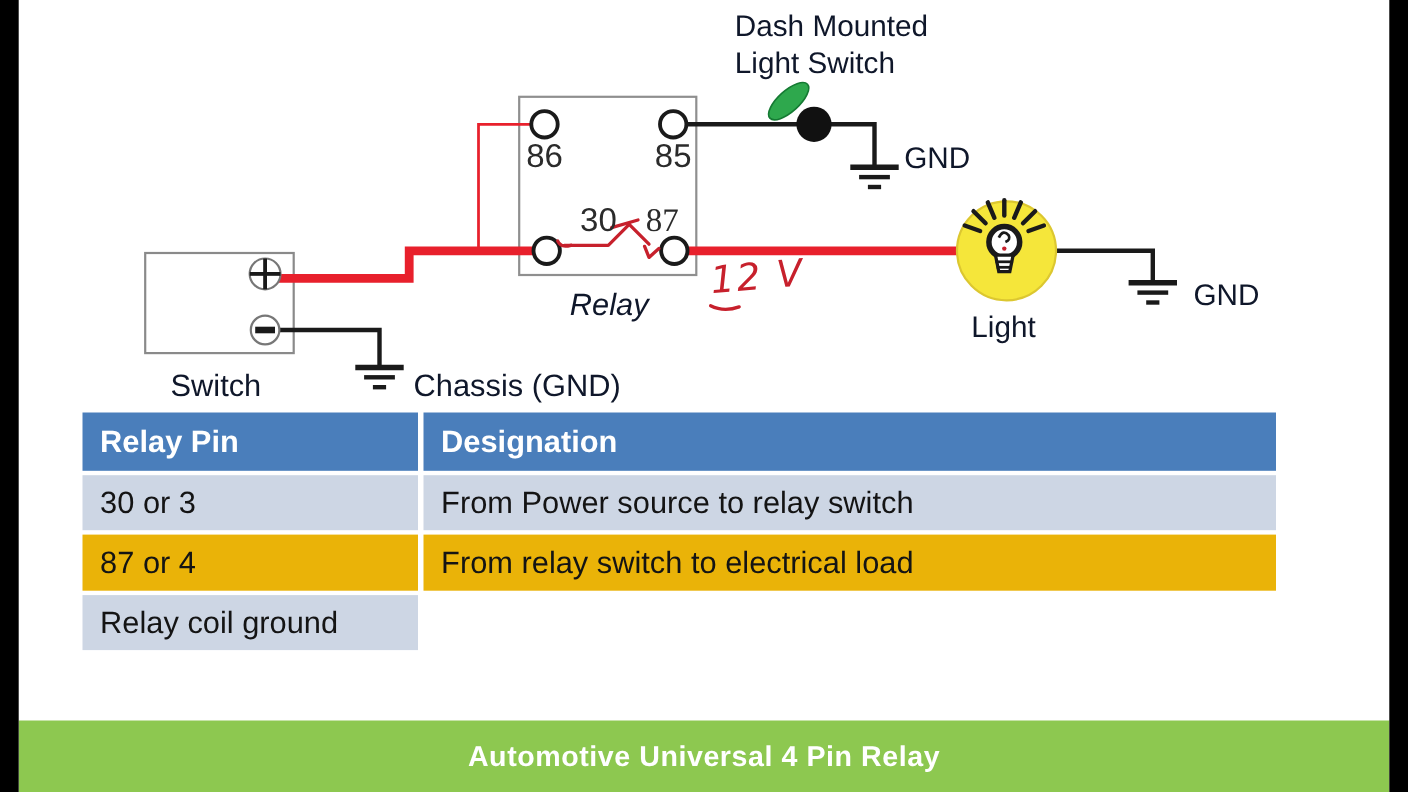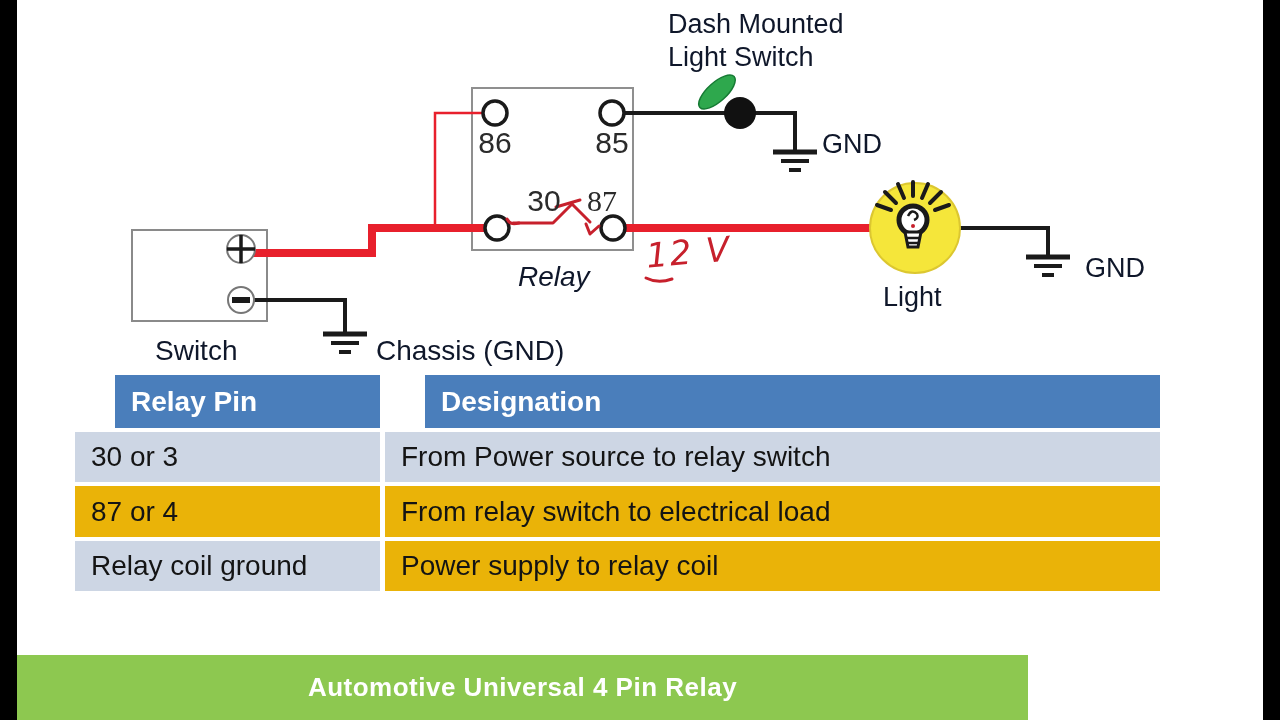--- a/index.html
+++ b/index.html
@@ -30,27 +30,27 @@
   .relay-table{
     position:absolute;left:75px;top:375px;width:1085px;
     display:grid;grid-template-columns:305px 775px;grid-column-gap:5px;
     grid-template-rows:53px 50px 51px 50px 51px;grid-row-gap:4px;
   }
   .relay-table .cell{
     display:flex;align-items:center;padding-left:16px;font-size:28px;
     color:#141414;
   }
   .relay-table .head{
-    background:#4a7ebb;color:#ffffff;font-weight:bold;margin-left:40px;
+    background:#4a7ebb;color:#ffffff;font-weight:bold;
   }
   .relay-table .band-a{background:#cdd6e4;text-align:center;}
   .relay-table .band-b{background:#eab308;}
 
   .footer-bar{
-    position:absolute;left:17px;top:655px;width:1011px;height:65px;
+    position:absolute;left:17px;top:655px;width:1246px;height:65px;
     background:#8dc850;display:flex;align-items:center;justify-content:center;
   }
   .footer-bar .title{
     color:#ffffff;font-weight:bold;font-size:26px;letter-spacing:0.5px;
   }
 </style>
 </head>
 <body>
 
 <div class="stage">
@@ -175,21 +175,20 @@
     <div class="cell head">Designation</div>
 
     <div class="cell band-a">30 or 3</div>
     <div class="cell band-a">From Power source to relay switch</div>
 
     <div class="cell band-b">87 or 4</div>
     <div class="cell band-b">From relay switch to electrical load</div>
 
     <div class="cell band-a">Relay coil ground</div>
 
-    <div class="cell band-b">Power supply to relay coil</div>
   </div>
 
   <div class="footer-bar">
     <span class="title">Automotive Universal 4 Pin Relay</span>
   </div>
 
   <div class="letterbox left"></div>
   <div class="letterbox right"></div>
 
 </div>

